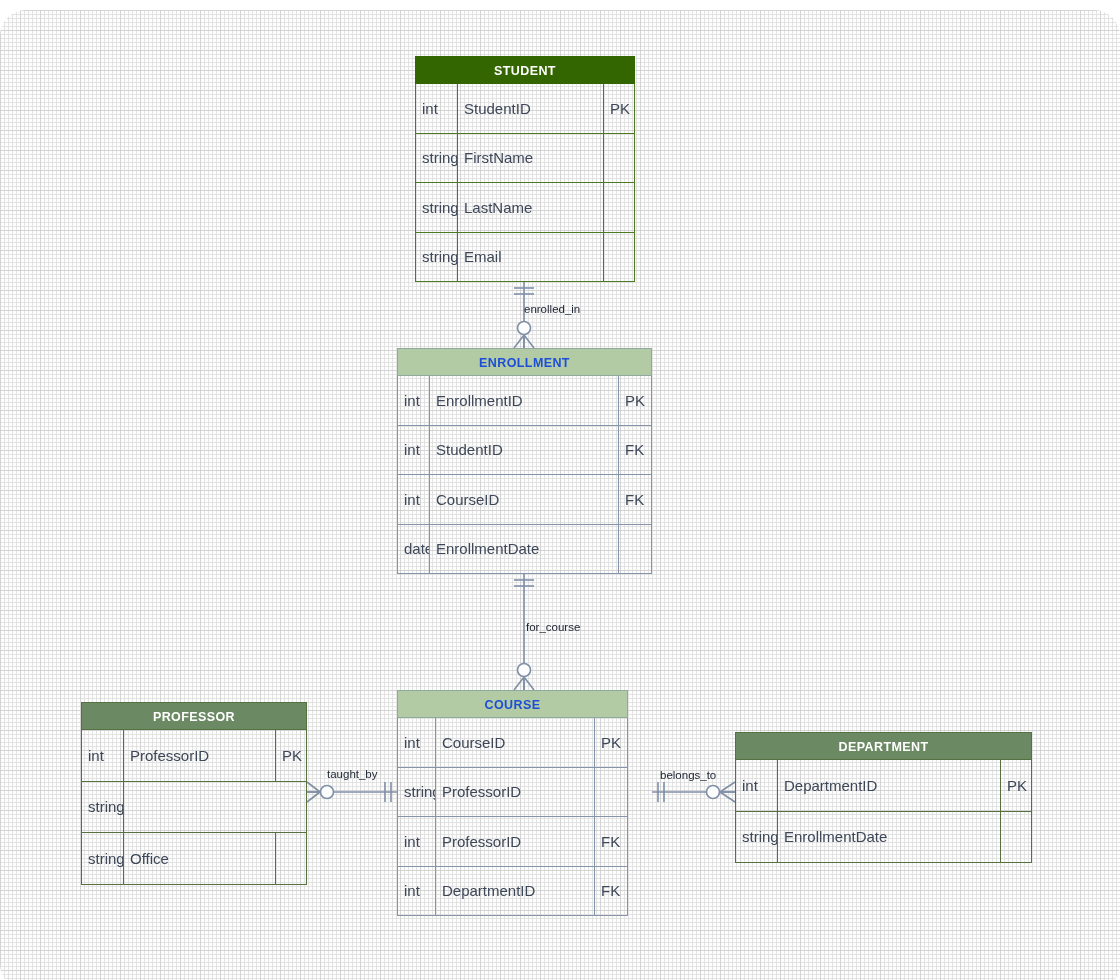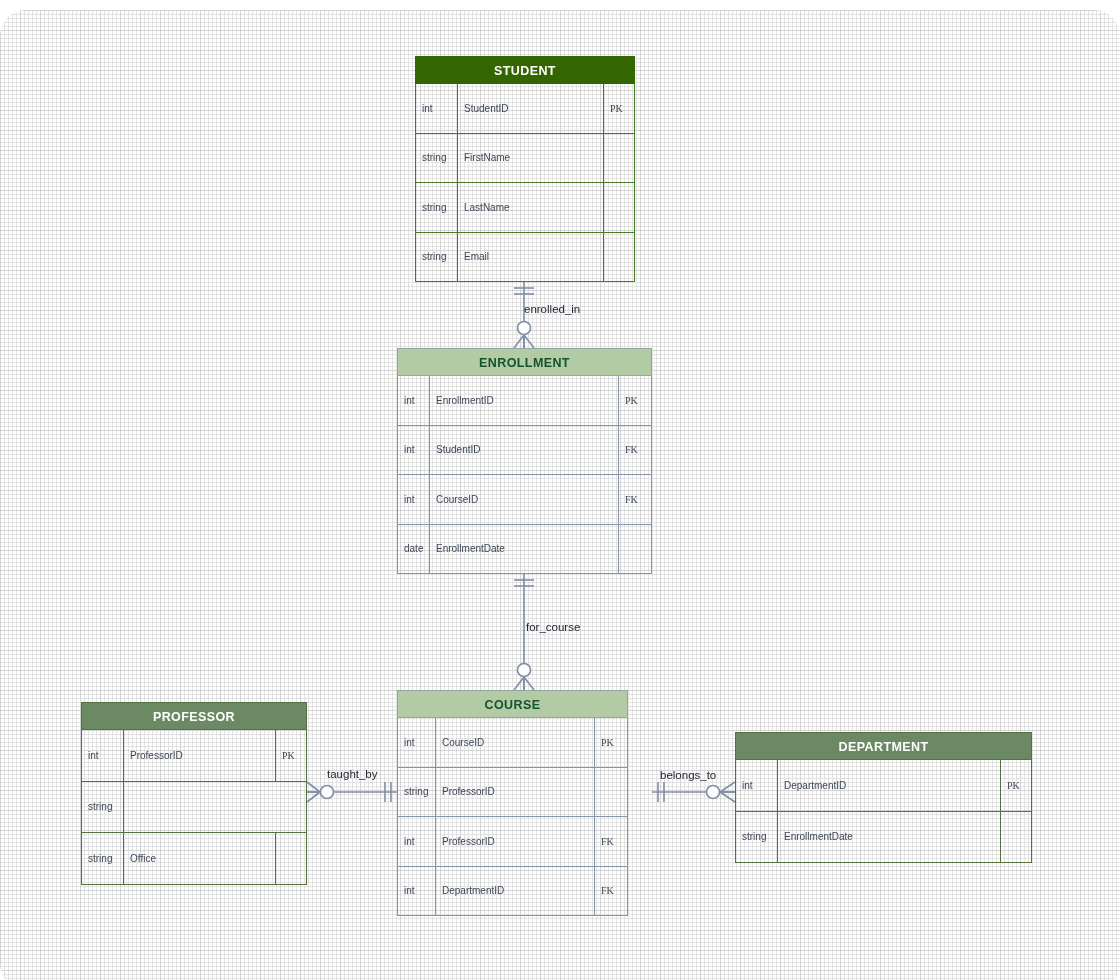--- a/index.html
+++ b/index.html
@@ -52,53 +52,52 @@
     box-sizing: border-box;
     border-left: 1.5px solid;
     border-right: 1.5px solid;
     border-bottom: 1.5px solid;
     background: transparent;
   }
   .cell {
     box-sizing: border-box;
     display: flex;
     align-items: center;
-    font-size: 10px;
+    font-size: 15px;
     color: #3d4758;
     padding: 0 6px;
     overflow: hidden;
     white-space: nowrap;
   }
   .cell-type {
     justify-content: flex-start;
     border-right: 1.5px solid;
   }
   .cell-name {
     flex: 1 1 auto;
     justify-content: flex-start;
     border-right: 1.5px solid;
   }
   .cell-key {
     justify-content: flex-start;
-    font-family: Liberation Serif, serif;
   }
 
   
   .theme-dark .entity-header {
     background: #336600;
     color: #ffffff;
     border-color: #336600;
   }
   .theme-dark .attr-row { border-color: #4b7a22; }
   .theme-dark .cell-type, .theme-dark .cell-name { border-color: #4b7a22; }
 
   
   .theme-light .entity-header {
     background: #b2cba4;
-    color: #14532d;
+    color: #1d4ed8;
     border-color: #8fa9a0;
   }
   .theme-light .attr-row { border-color: #8593ab; }
   .theme-light .cell-type, .theme-light .cell-name { border-color: #8593ab; }
 
   
   .theme-mid .entity-header {
     background: #6b8a63;
     color: #ffffff;
     border-color: #56703f;

